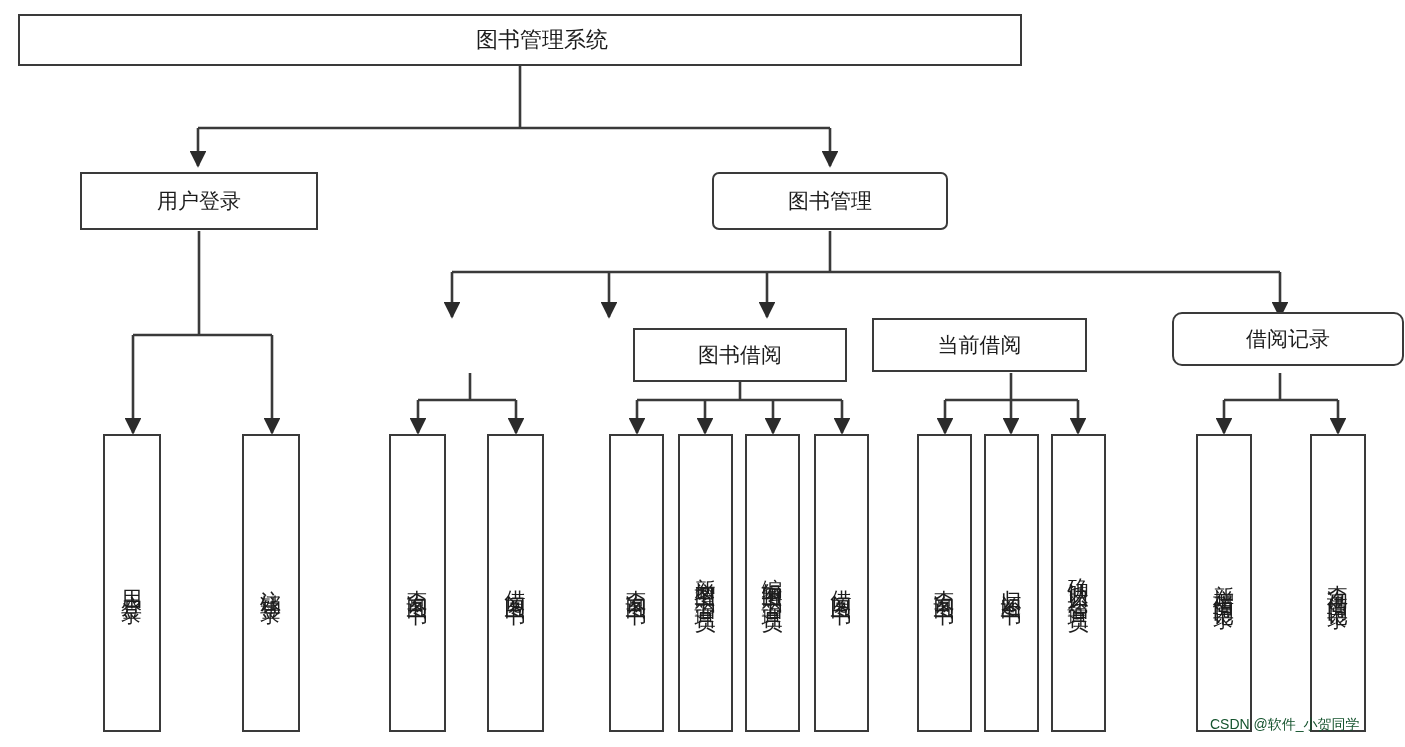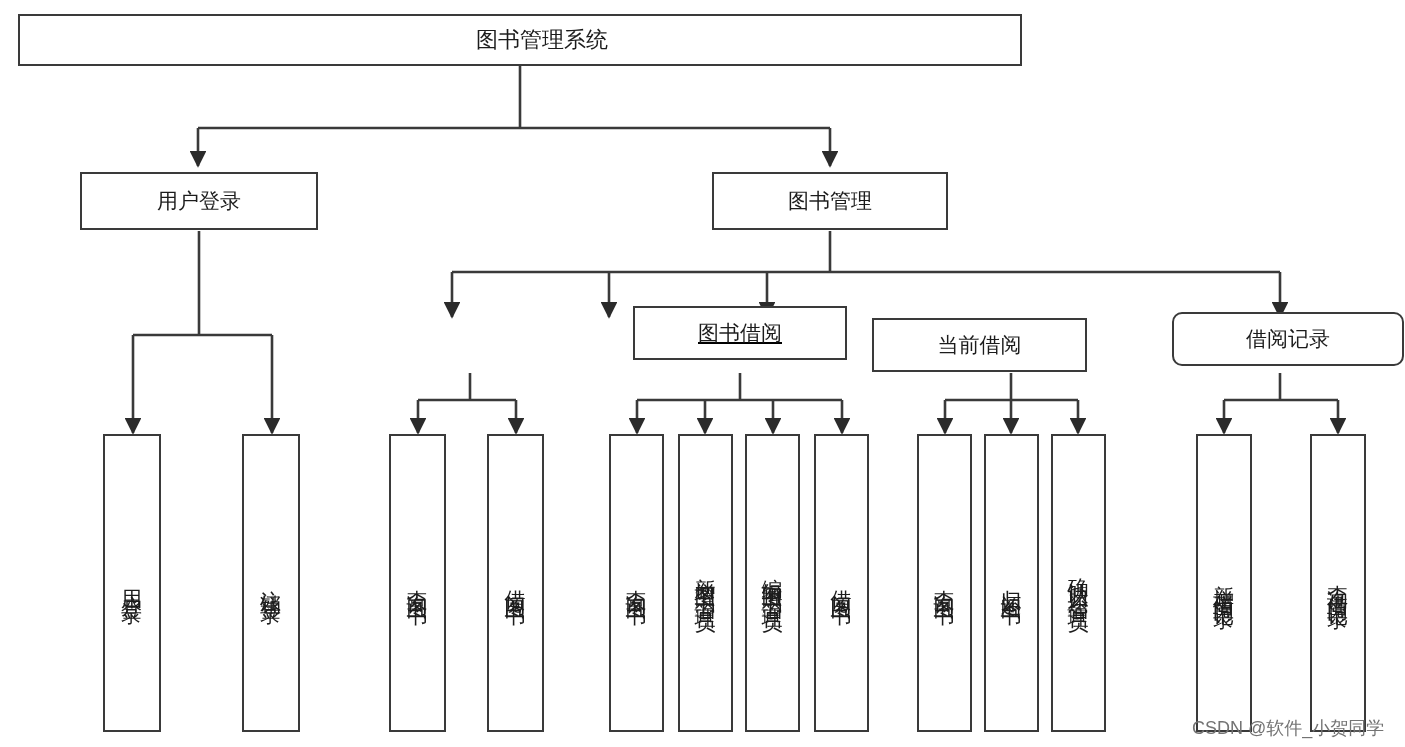--- a/index.html
+++ b/index.html
@@ -51,25 +51,26 @@
   }
   .node.vertical .node-label {
     writing-mode: vertical-rl;
     text-orientation: upright;
     font-size: 21px;
     letter-spacing: 5px;
     line-height: 1;
   }
   .watermark {
     position: absolute;
-    color: #737373;
-    font-size: 18px;
+    color: #14532d;
+    font-size: 14px;
     white-space: pre;
     z-index: 3;
     pointer-events: none;
+    margin-left: 18px;
   }
 </style>
 </head>
 <body>
 
 <div id="canvas">
 
   <svg class="wires" viewBox="0 0 1405 747" xmlns="http://www.w3.org/2000/svg">
     <defs>
       <marker id="arrow" viewBox="0 0 10 10" refX="9" refY="5" markerWidth="6.5" markerHeight="6.5" orient="auto-start-reverse">
@@ -120,25 +121,25 @@
     </g>
   </svg>
 
   <div class="node root horizontal" style="left:18px; top:14px; width:1004px; height:52px;padding-left:44px;">
     <span class="node-label">图书管理系统</span>
   </div>
 
   <div class="node horizontal" style="left:80px; top:172px; width:238px; height:58px;">
     <span class="node-label">用户登录</span>
   </div>
-  <div class="node horizontal" style="left:712px; top:172px; width:236px; height:58px;">
+  <div class="node horizontal" style="left:712px; top:172px; width:236px; height:58px;border-radius:7px;">
     <span class="node-label">图书管理</span>
   </div>
 
-  <div class="node horizontal" style="left:633px; top:306px; width:214px; height:54px;text-decoration:underline;">
+  <div class="node horizontal" style="left:633px; top:328px; width:214px; height:54px;">
     <span class="node-label">图书借阅</span>
   </div>
   <div class="node horizontal" style="left:872px; top:318px; width:215px; height:54px;">
     <span class="node-label">当前借阅</span>
   </div>
   <div class="node horizontal" style="left:1172px; top:312px; width:232px; height:54px;border-radius:10px;">
     <span class="node-label">借阅记录</span>
   </div>
 
   <div class="node vertical" style="left:103px; top:434px; width:58px; height:298px;">

